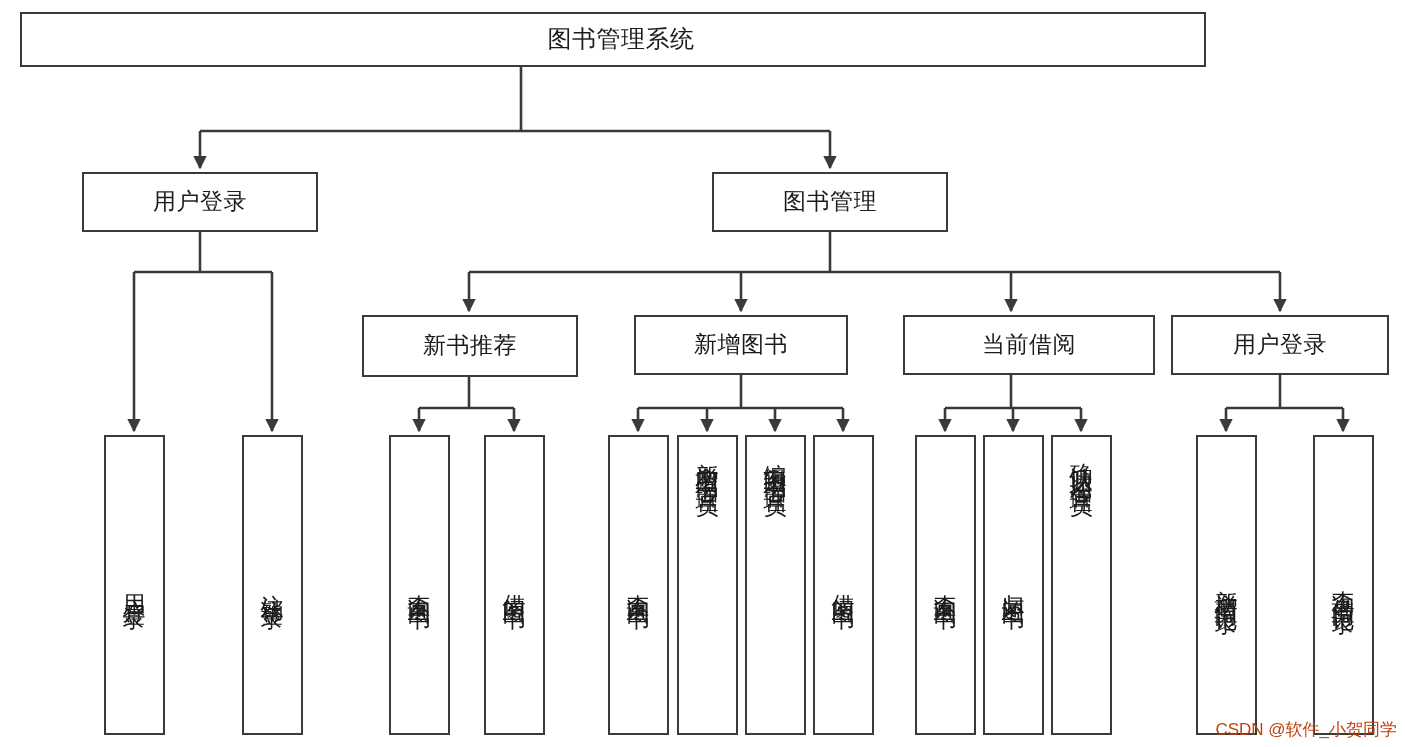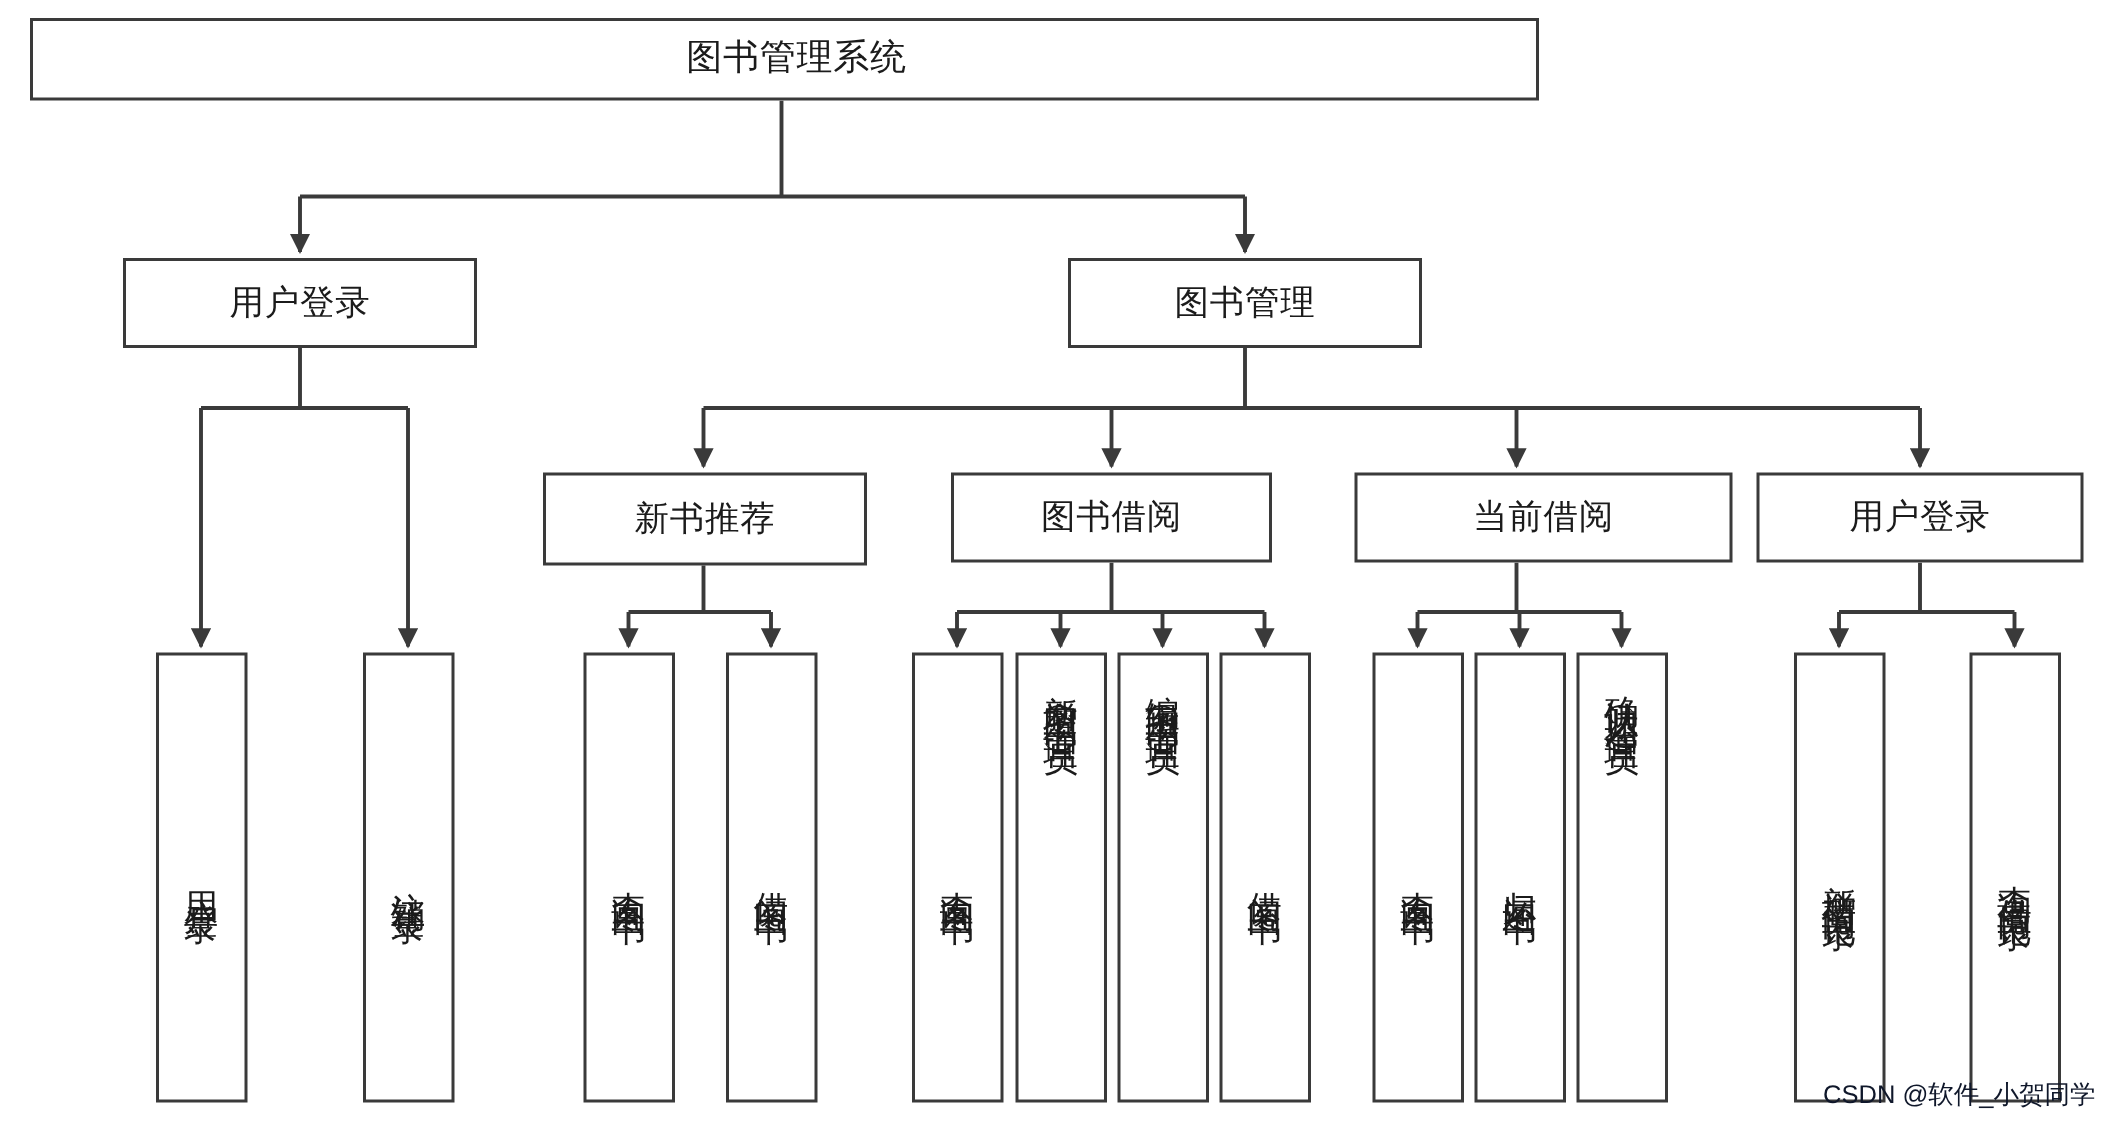--- a/index.html
+++ b/index.html
@@ -68,21 +68,21 @@
   
   .node.vert.center {
     align-items: center;
     padding-top: 0;
   }
   #watermark {
     position: absolute;
     right: 8px;
     bottom: 6px;
     font-size: 17px;
-    color: #0f172a;
+    color: #c2410c;
     white-space: nowrap;
     z-index: 5;
     font-family: "Liberation Sans", "DejaVu Sans", sans-serif;
     margin-top: 40px;
   }
 </style>
 </head>
 <body>
 
 <div id="diagram-canvas">
@@ -132,36 +132,36 @@
       <path d="M 1013 408 L 1013 431" marker-end="url(#arrow)"></path>
       <path d="M 1081 408 L 1081 431" marker-end="url(#arrow)"></path>
 
       <path d="M 1280 375 L 1280 408"></path>
       <path d="M 1226 408 L 1343 408"></path>
       <path d="M 1226 408 L 1226 431" marker-end="url(#arrow)"></path>
       <path d="M 1343 408 L 1343 431" marker-end="url(#arrow)"></path>
     </g>
   </svg>
 
-  <div class="node horiz root" style="left:20px; top:12px; width:1006px; height:55px;padding-left:16px;">
+  <div class="node horiz root" style="left:20px; top:12px; width:1186px; height:55px;padding-left:16px;">
     <span class="node-label">图书管理系统</span>
   </div>
 
   <div class="node horiz" style="left:82px; top:172px; width:236px; height:60px;">
     <span class="node-label">用户登录</span>
   </div>
   <div class="node horiz" style="left:712px; top:172px; width:236px; height:60px;">
     <span class="node-label">图书管理</span>
   </div>
 
   <div class="node horiz" style="left:362px; top:315px; width:216px; height:62px;">
     <span class="node-label">新书推荐</span>
   </div>
   <div class="node horiz" style="left:634px; top:315px; width:214px; height:60px;">
-    <span class="node-label">图书借阅</span>
+    <span class="node-label">新增图书</span>
   </div>
   <div class="node horiz" style="left:903px; top:315px; width:252px; height:60px;">
     <span class="node-label">当前借阅</span>
   </div>
   <div class="node horiz" style="left:1171px; top:315px; width:218px; height:60px;">
     <span class="node-label">用户登录</span>
   </div>
 
   <div class="node vert center" style="left:104px; top:435px; width:61px; height:300px;">
     <span class="node-label">用户登录</span>

